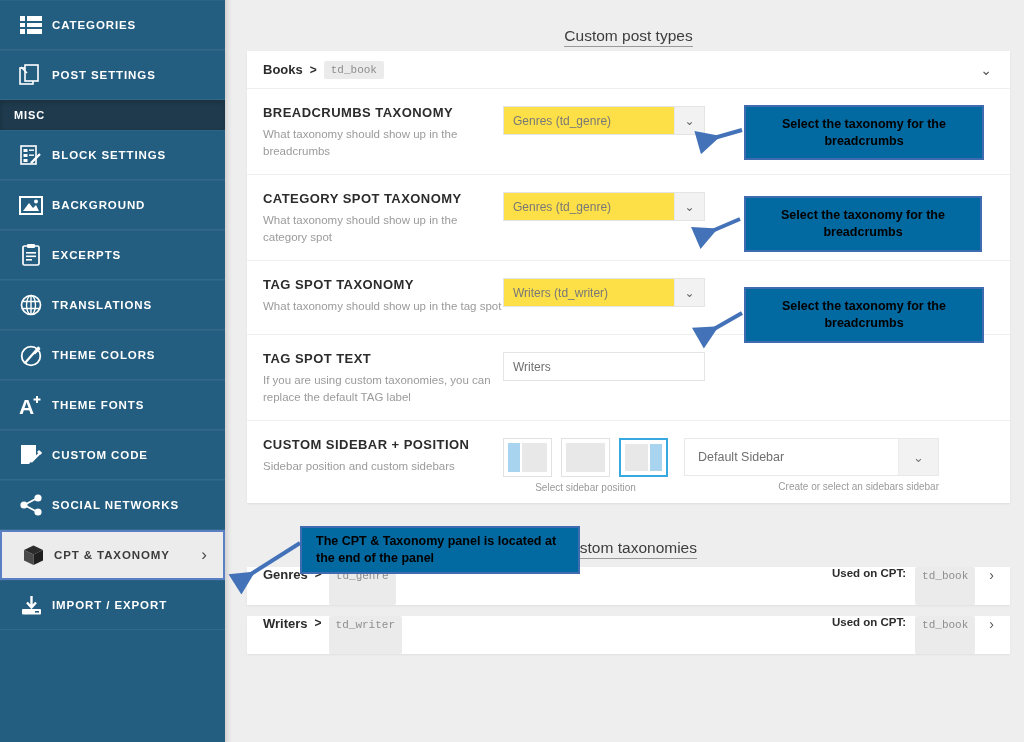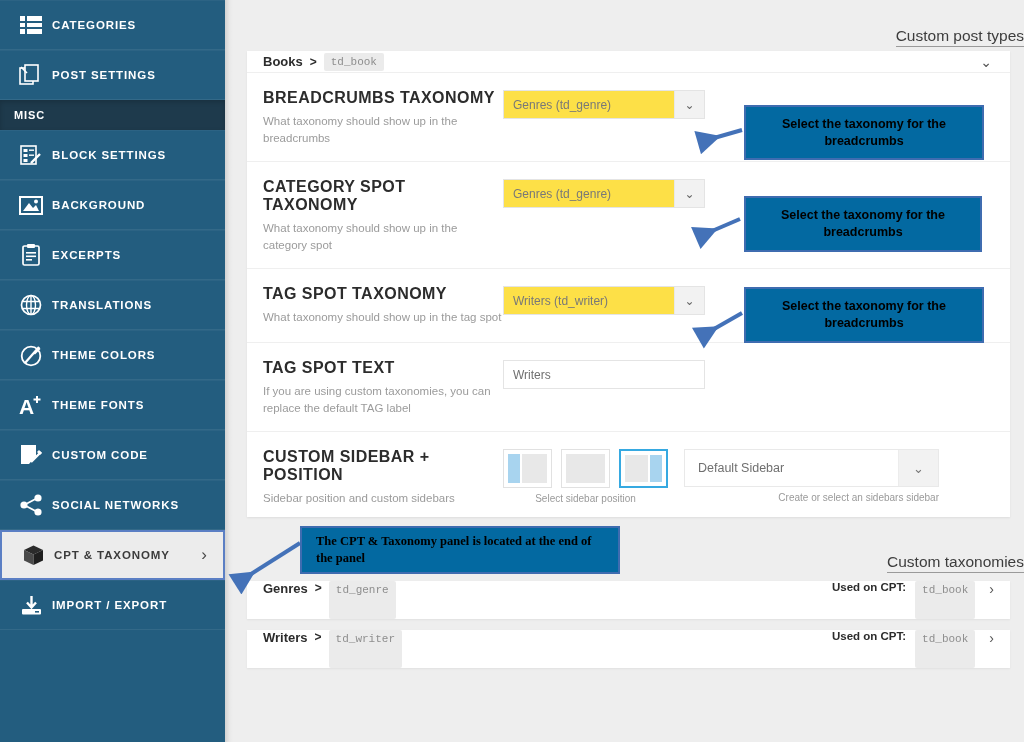--- a/index.html
+++ b/index.html
@@ -63,38 +63,38 @@
   }
 
   
   .main {
     position: absolute; left: 233px; top: 0;
     width: 791px; height: 742px;
     background: #eeeeee;
     overflow: hidden;
   }
   .section-title {
-    text-align: right;
+    text-align: center;
     font-size: 15.5px;
     color: #3d3d3d;
     padding-top: 27px;
     padding-bottom: 6px;
   }
   .section-title span {
     border-bottom: 1px solid #9a9a9a;
     padding-bottom: 2px;
   }
 
   .card {
     margin: 0 14px;
     background: #ffffff;
     box-shadow: 0 1px 2px rgba(0,0,0,.07);
   }
   .card-head {
-    height: 22px; display: flex; align-items: center;
+    height: 38px; display: flex; align-items: center;
     padding: 0 16px;
     border-bottom: 1px solid #efefef;
     position: relative;
   }
   .card-head .nm { font-size: 13px; font-weight: bold; color: #2c2c2c; }
   .card-head .gt { font-size: 12px; color: #2c2c2c; margin: 0 7px; font-weight: bold; }
   .card-head .slug {
     font-size: 11px; color: #8e8e8e; background: #ebebeb;
     padding: 3px 7px; border-radius: 2px;
     font-family: "Liberation Mono", monospace;
@@ -106,21 +106,21 @@
 
   .row {
     display: flex;
     padding: 16px 16px 14px 16px;
     border-bottom: 1px solid #efefef;
     min-height: 74px;
   }
   .row:last-child { border-bottom: none; }
   .row .left { width: 240px; min-width: 240px; }
   .row .ttl {
-    font-size: 16px; font-weight: bold; letter-spacing: .45px;
+    font-size: 13px; font-weight: bold; letter-spacing: .45px;
     color: #2c2c2c; margin-bottom: 6px;
   }
   .row .desc { font-size: 11.5px; color: #9b9b9b; line-height: 17px; }
   .row .right { flex: 1; display: flex; align-items: flex-start; padding-top: 1px; }
 
   .sel {
     width: 202px; height: 29px;
     border: 1px solid #e4e4e4; background: #fde047;
     display: flex; align-items: center;
     position: relative;
@@ -498,15 +498,15 @@
     <line x1="742" y1="313" x2="700" y2="337" stroke="#4472b8" stroke-width="4" marker-end="url(#ah)"></line>
     <line x1="300" y1="543" x2="237" y2="583" stroke="#4472b8" stroke-width="4" marker-end="url(#ah)"></line>
   </svg>
 
   <div class="callout" style="left:744px; top:105px; width:240px; height:55px;">Select the taxonomy for the breadcrumbs</div>
 
   <div class="callout" style="left:744px; top:196px; width:238px; height:56px;">Select the taxonomy for the breadcrumbs</div>
 
   <div class="callout" style="left:744px; top:287px; width:240px; height:56px;">Select the taxonomy for the breadcrumbs</div>
 
-  <div class="callout" style="left:300px; top:526px; width:320px; height:48px; text-align:left; padding-left:14px; justify-content:flex-start;font-family:Liberation Serif, serif;">The CPT &amp; Taxonomy panel is located at the end of the panel</div>
+  <div class="callout" style="left:300px; top:526px; width:280px; height:48px; text-align:left; padding-left:14px; justify-content:flex-start;">The CPT &amp; Taxonomy panel is located at the end of the panel</div>
 
 </div>
 
 </body></html>

